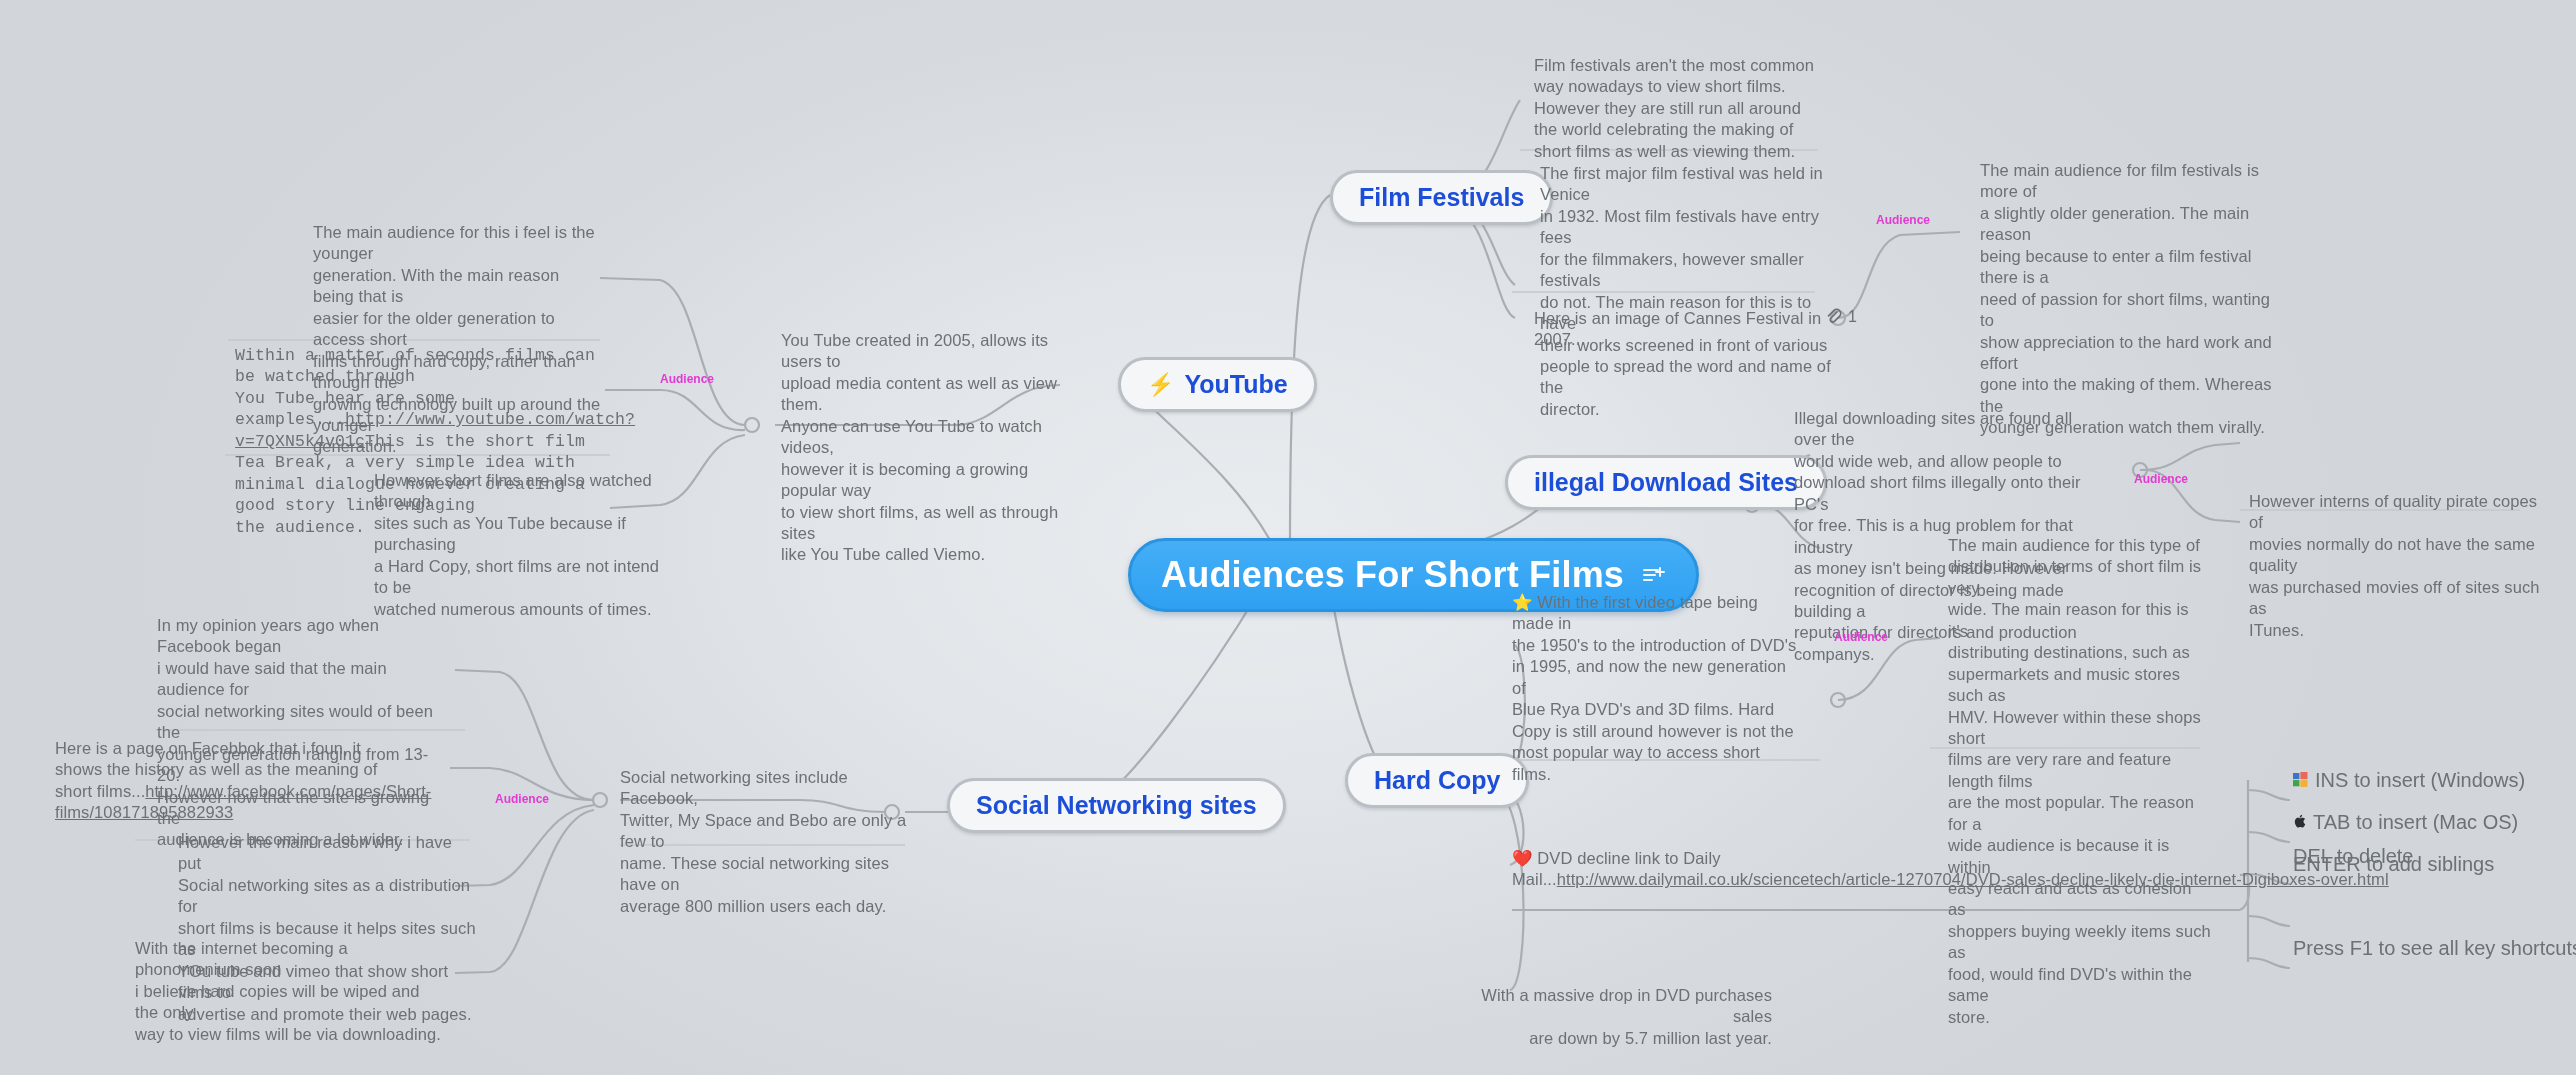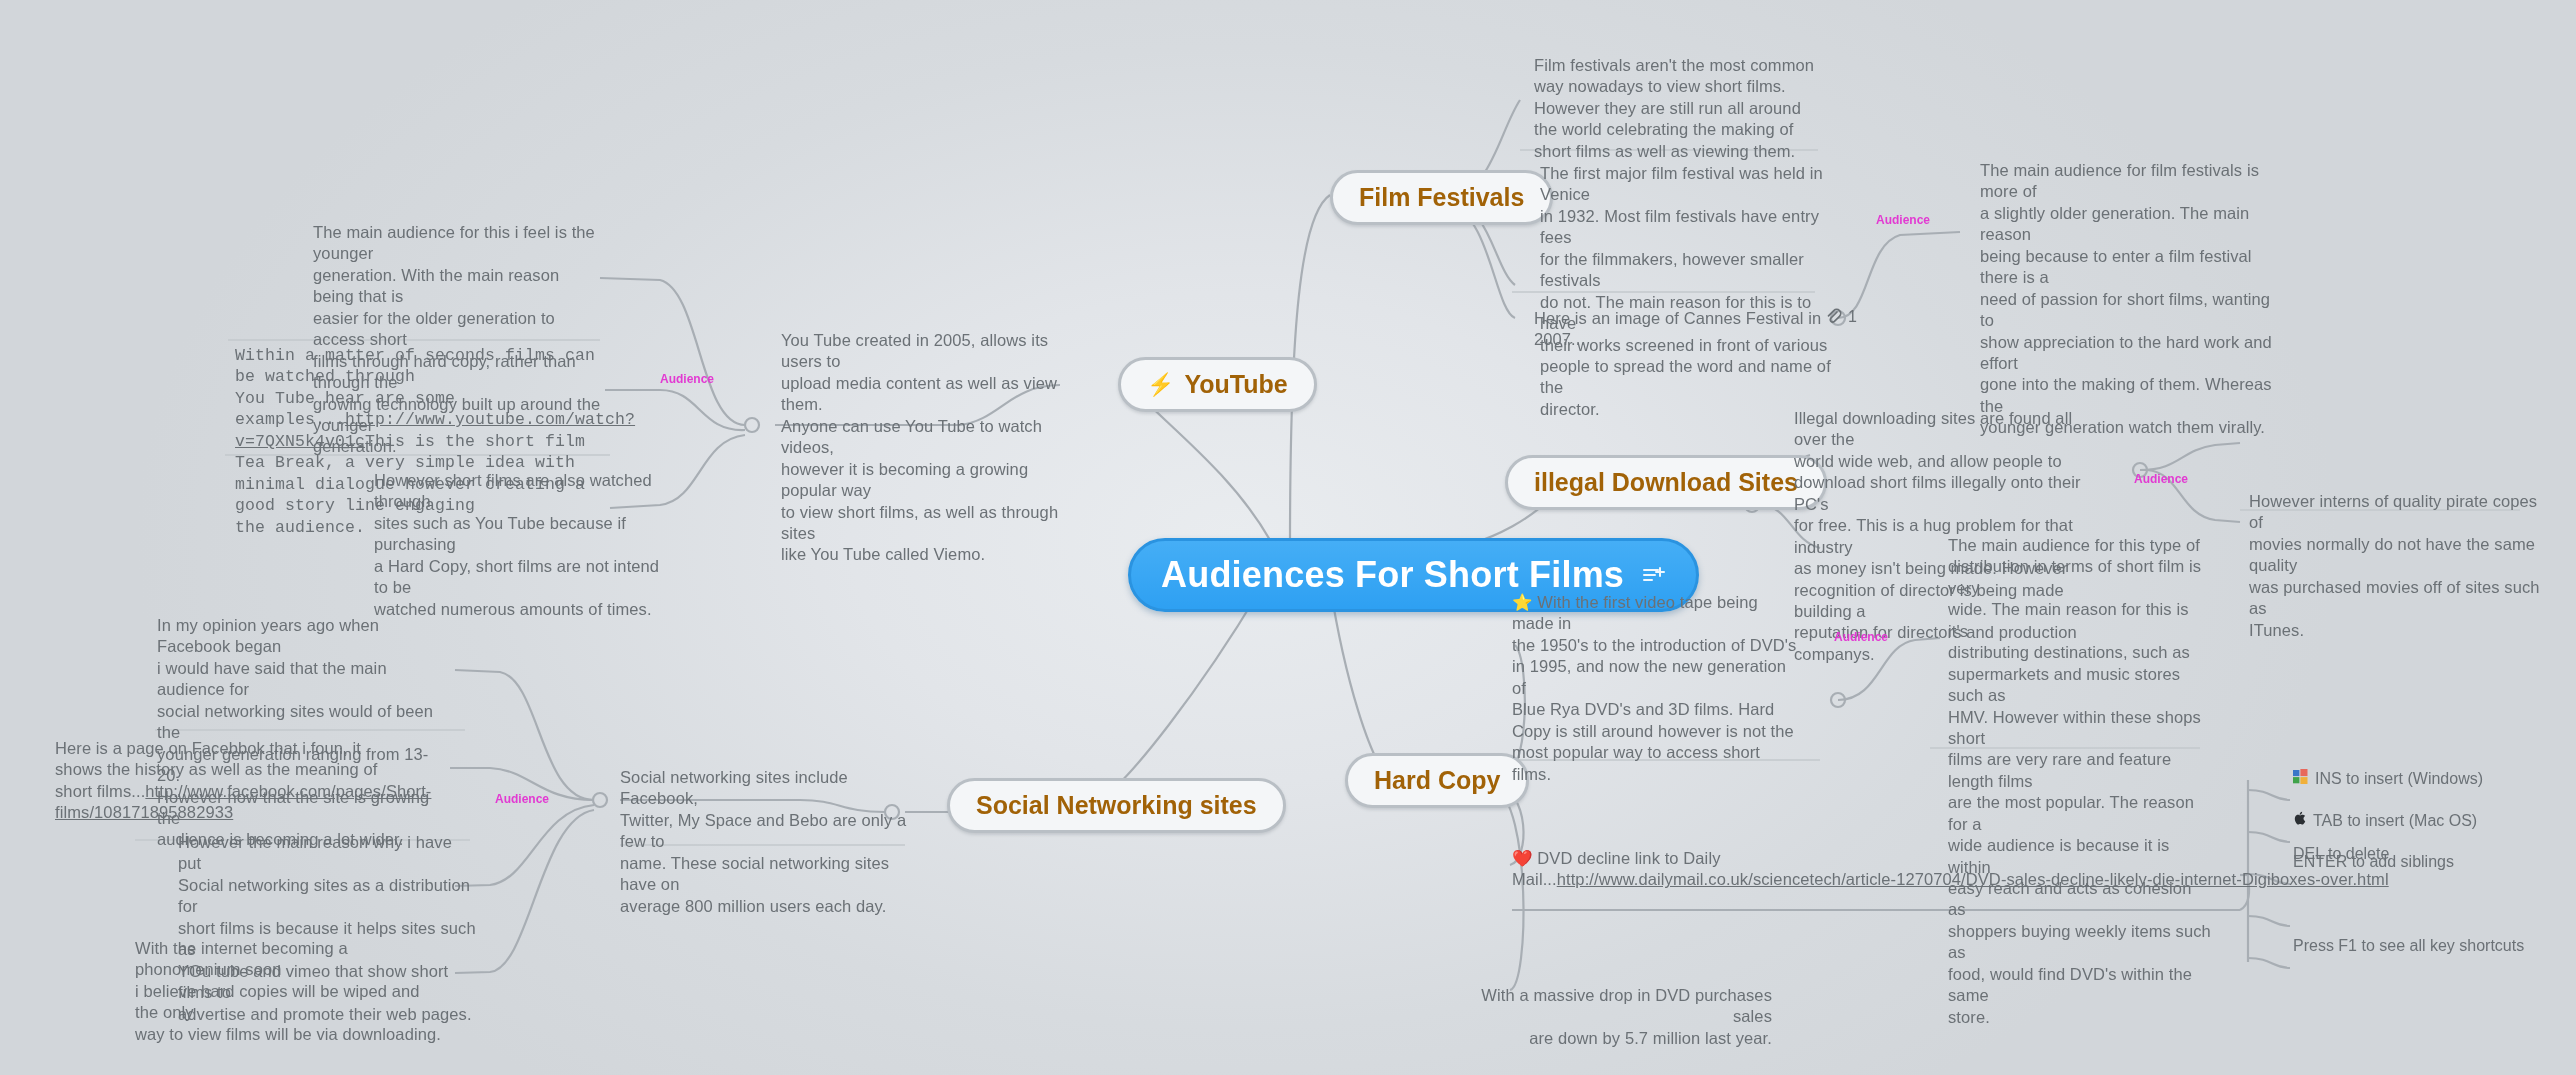--- a/index.html
+++ b/index.html
@@ -31,21 +31,21 @@
   
   .pill {
     position: absolute;
     display: flex; align-items: center; gap: 10px;
     background: #f4f6f8;
     border: 3px solid #b9bfc5;
     border-radius: 999px;
     padding: 10px 26px;
     font-size: 25px;
     font-weight: bold;
-    color: #a16207;
+    color: #1d4ed8;
     box-shadow: 0 2px 3px rgba(120,128,135,0.25);
     white-space: nowrap;
   }
   .pill .emoji { font-size: 22px; line-height: 1; }
 
   #root-node {
     position: absolute;
     display: flex; align-items: center; gap: 18px;
     background: linear-gradient(180deg,#45aef6 0%, #2ea0f2 100%);
     border: 3px solid #2a93e0;
@@ -70,21 +70,21 @@
   }
 
   
   .attach {
     position: absolute;
     display: flex; align-items: center; gap: 5px;
     color: #6b7176; font-size: 16px;
   }
   .attach svg { display:block; }
 
-  .hint { position: absolute; color:#6b7176; font-size:16px; white-space:nowrap;
+  .hint { position: absolute; color:#6b7176; font-size:20px; white-space:nowrap;
           display:flex; align-items:center; gap:7px; }
 </style>
 </head>
 <body>
 
 <div id="canvas">
 
   <svg id="wires" viewBox="0 0 2576 1075" xmlns="http://www.w3.org/2000/svg">
     <g fill="none" stroke="#a8aeb4" stroke-width="2.2">
 

